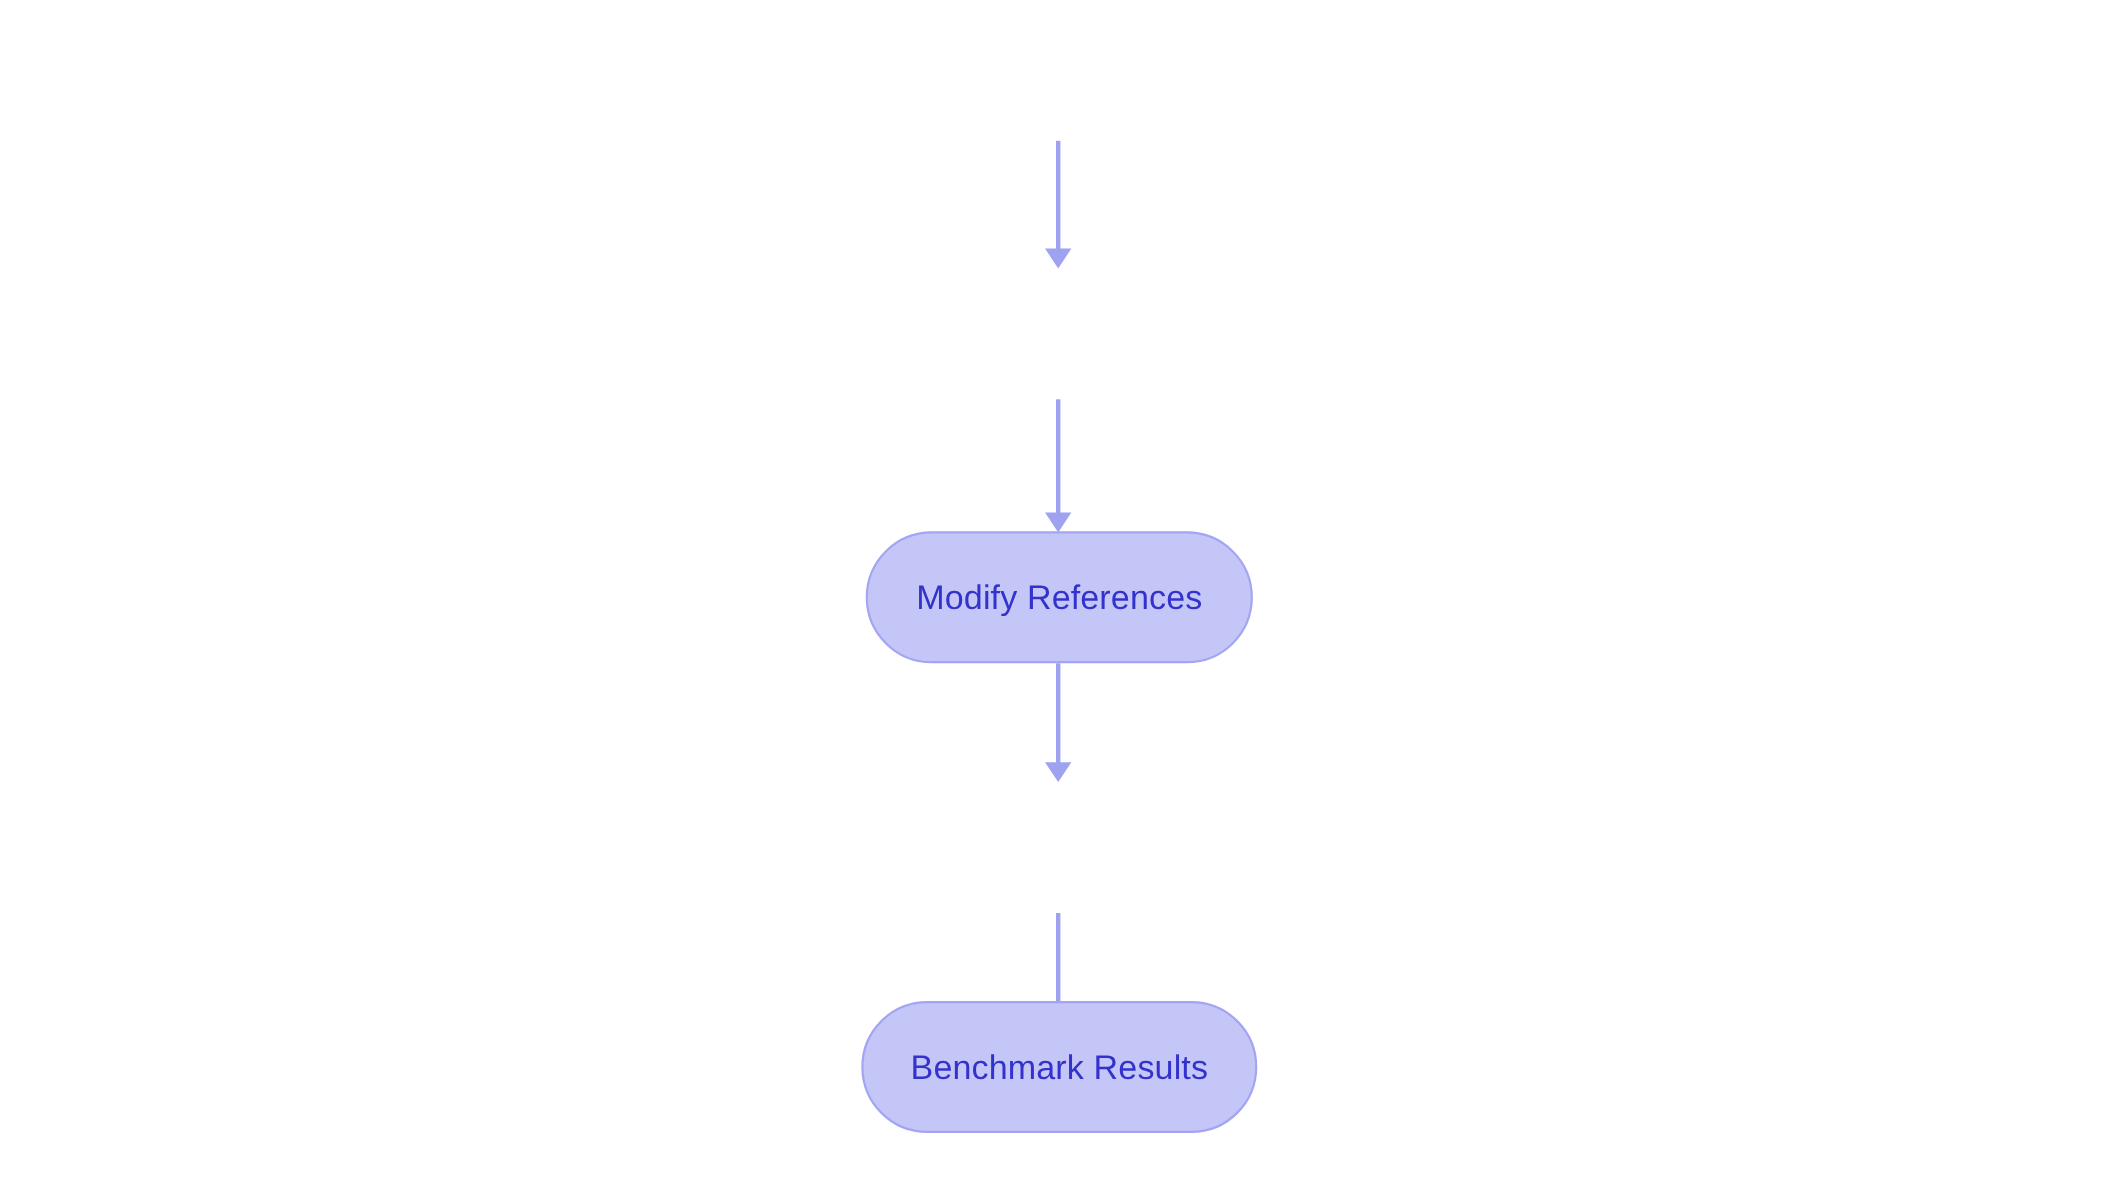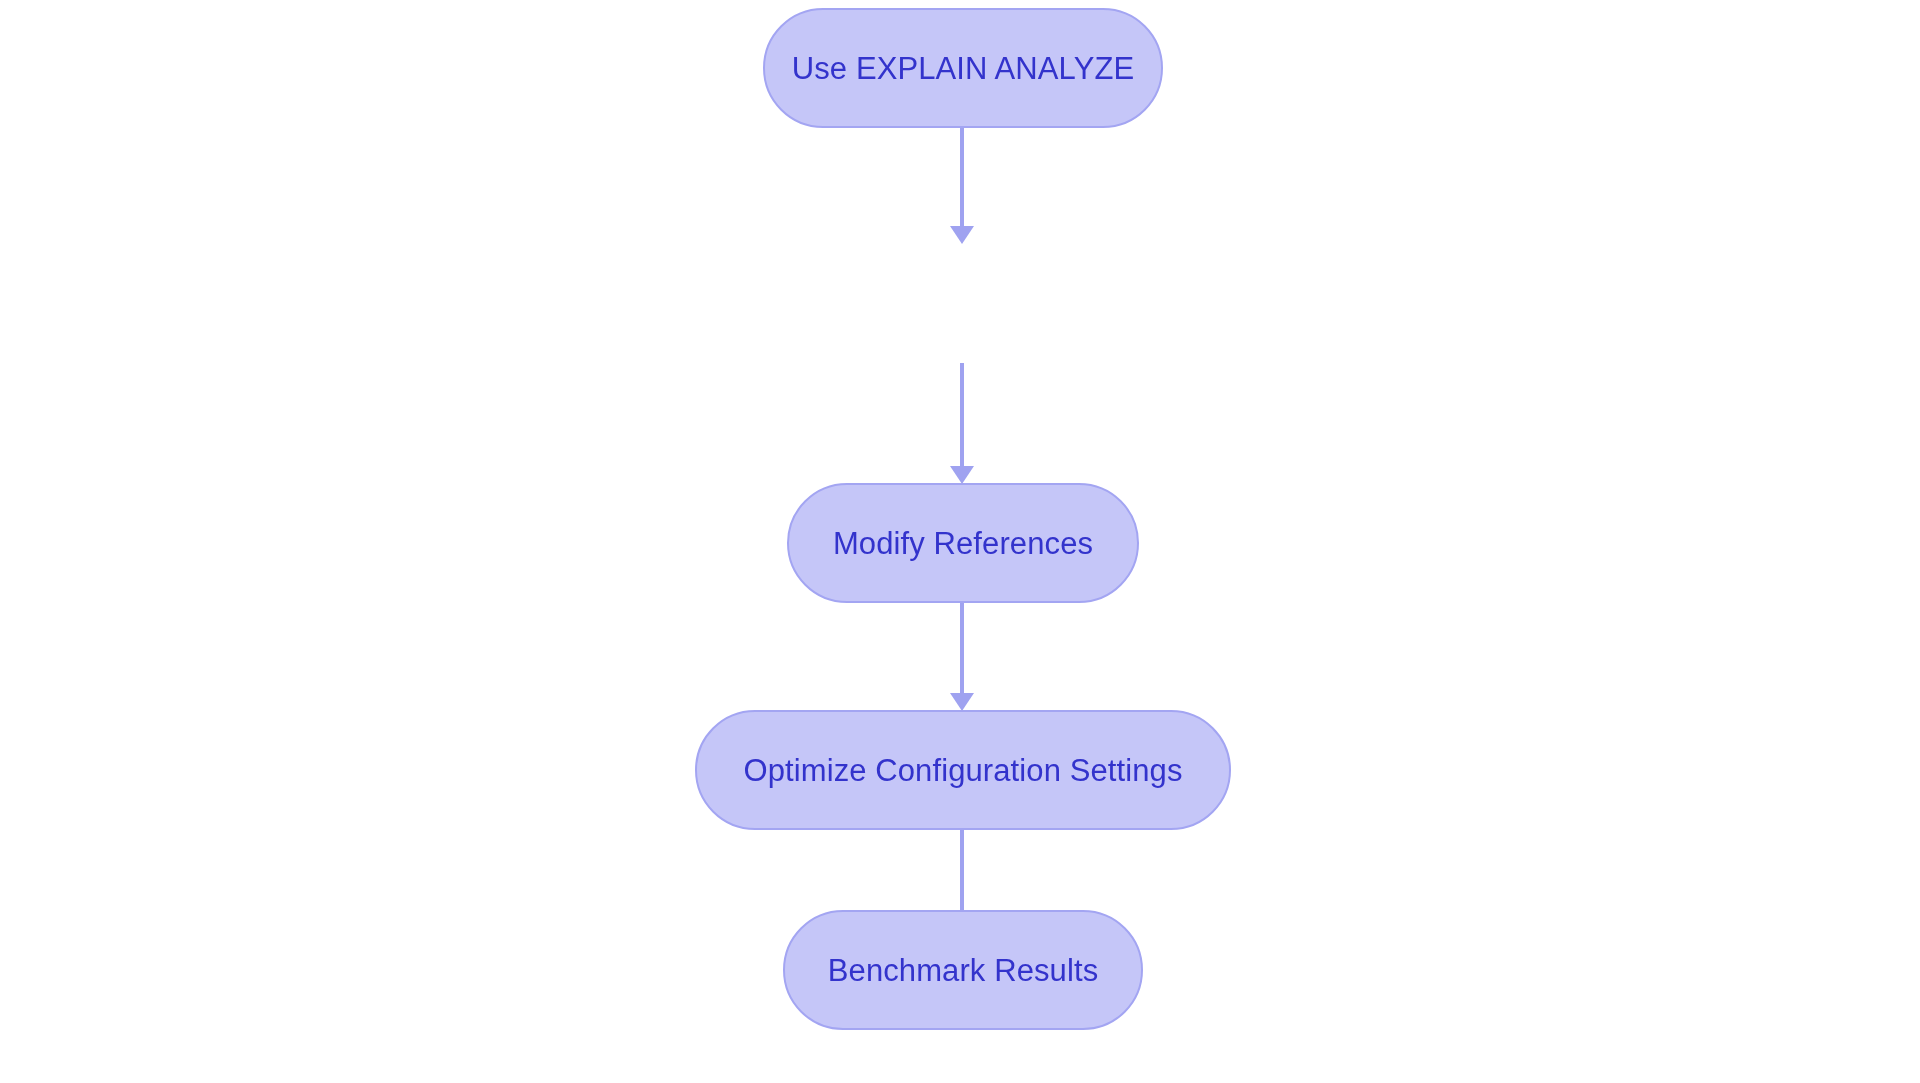--- a/index.html
+++ b/index.html
@@ -93,30 +93,24 @@
       <line class="edge-line" x1="962" y1="603" x2="962" y2="695"></line>
       <polygon class="edge-head" points="950,693 974,693 962,711"></polygon>
     </g>
 
     <g>
       <line class="edge-line" x1="962" y1="830" x2="962" y2="928"></line>
       <polygon class="edge-head" points="950,926 974,926 962,944"></polygon>
     </g>
   </svg>
 
-  <div class="node node-0">
-    <span class="node-label">Use EXPLAIN ANALYZE</span>
-  </div>
 
 
   <div class="node node-2">
     <span class="node-label">Modify References</span>
   </div>
 
-  <div class="node node-3">
-    <span class="node-label">Optimize Configuration Settings</span>
-  </div>
 
   <div class="node node-4">
     <span class="node-label">Benchmark Results</span>
   </div>
 
 </div>
 
 </body></html>

